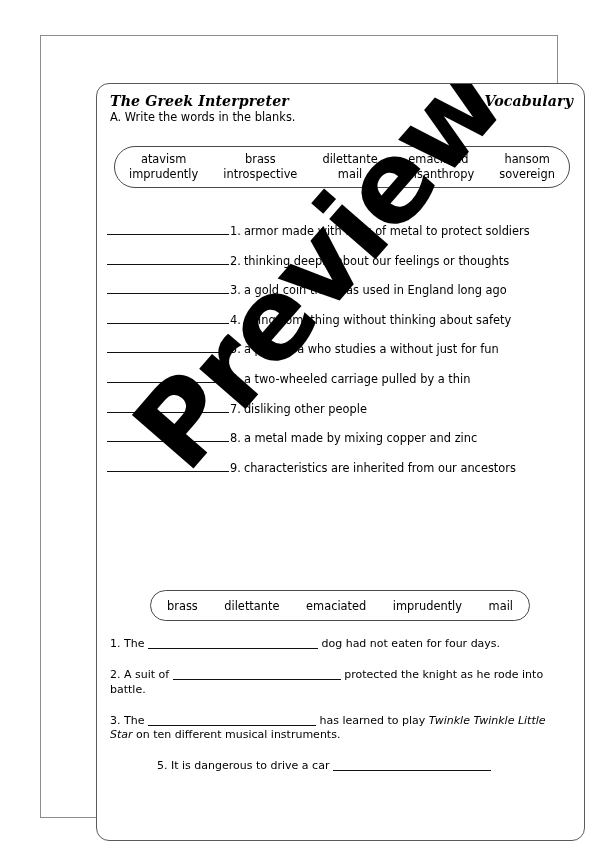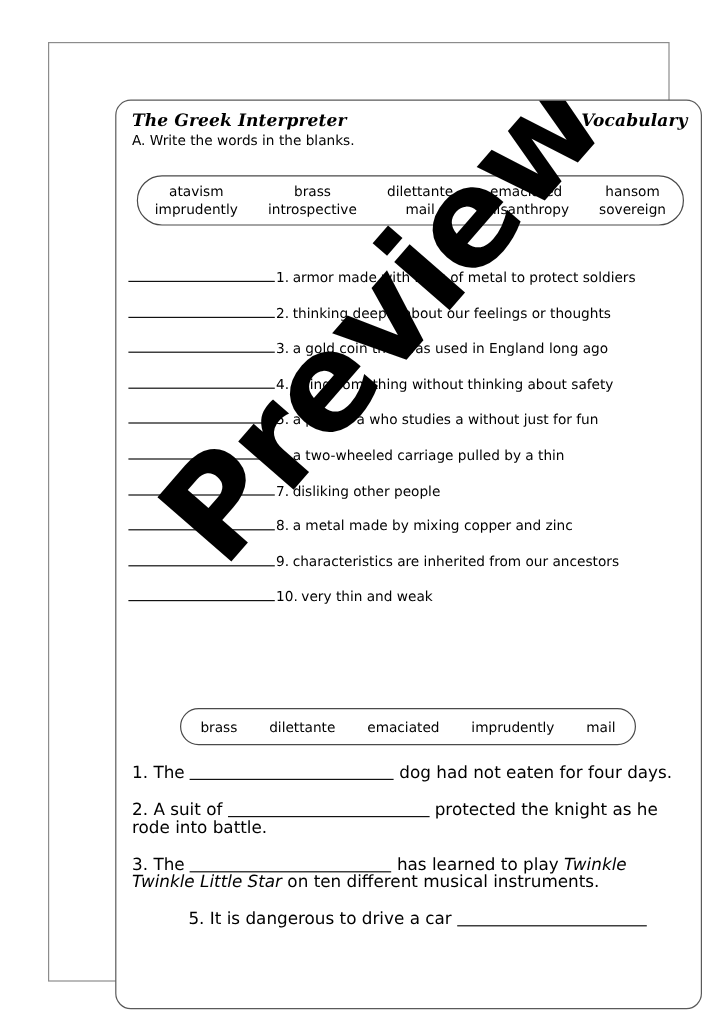--- a/index.html
+++ b/index.html
@@ -136,21 +136,21 @@
   }
 
   
   #list-b {
     position: absolute;
     left: 13px;
     top: 553px;
     width: 460px;
   }
   .sent-row {
-    font-size: 14px;
+    font-size: 11px;
     line-height: 14.6px;
     margin-bottom: 16.5px;
   }
   .sent-row:last-child { margin-bottom: 0; margin-left: 47px; }
   .blank-long {
     display: inline-block;
     border-bottom: 1px solid #111111;
     height: 11px;
     vertical-align: -2px;
   }
@@ -260,25 +260,20 @@
       <div class="list-a-row">
         <span class="blank-short"></span>
         <span class="list-a-num">8.</span>
         <span class="list-a-def">a metal made by mixing copper and zinc</span>
       </div>
       <div class="list-a-row">
         <span class="blank-short"></span>
         <span class="list-a-num">9.</span>
         <span class="list-a-def">characteristics are inherited from our ancestors</span>
       </div>
-      <div class="list-a-row">
-        <span class="blank-short"></span>
-        <span class="list-a-num">10.</span>
-        <span class="list-a-def">very thin and weak</span>
-      </div>
     </div>
 
 
     <div class="wordbank" id="wordbank-b">
       <span class="wb-word">brass</span>
       <span class="wb-word">dilettante</span>
       <span class="wb-word">emaciated</span>
       <span class="wb-word">imprudently</span>
       <span class="wb-word">mail</span>
     </div>

